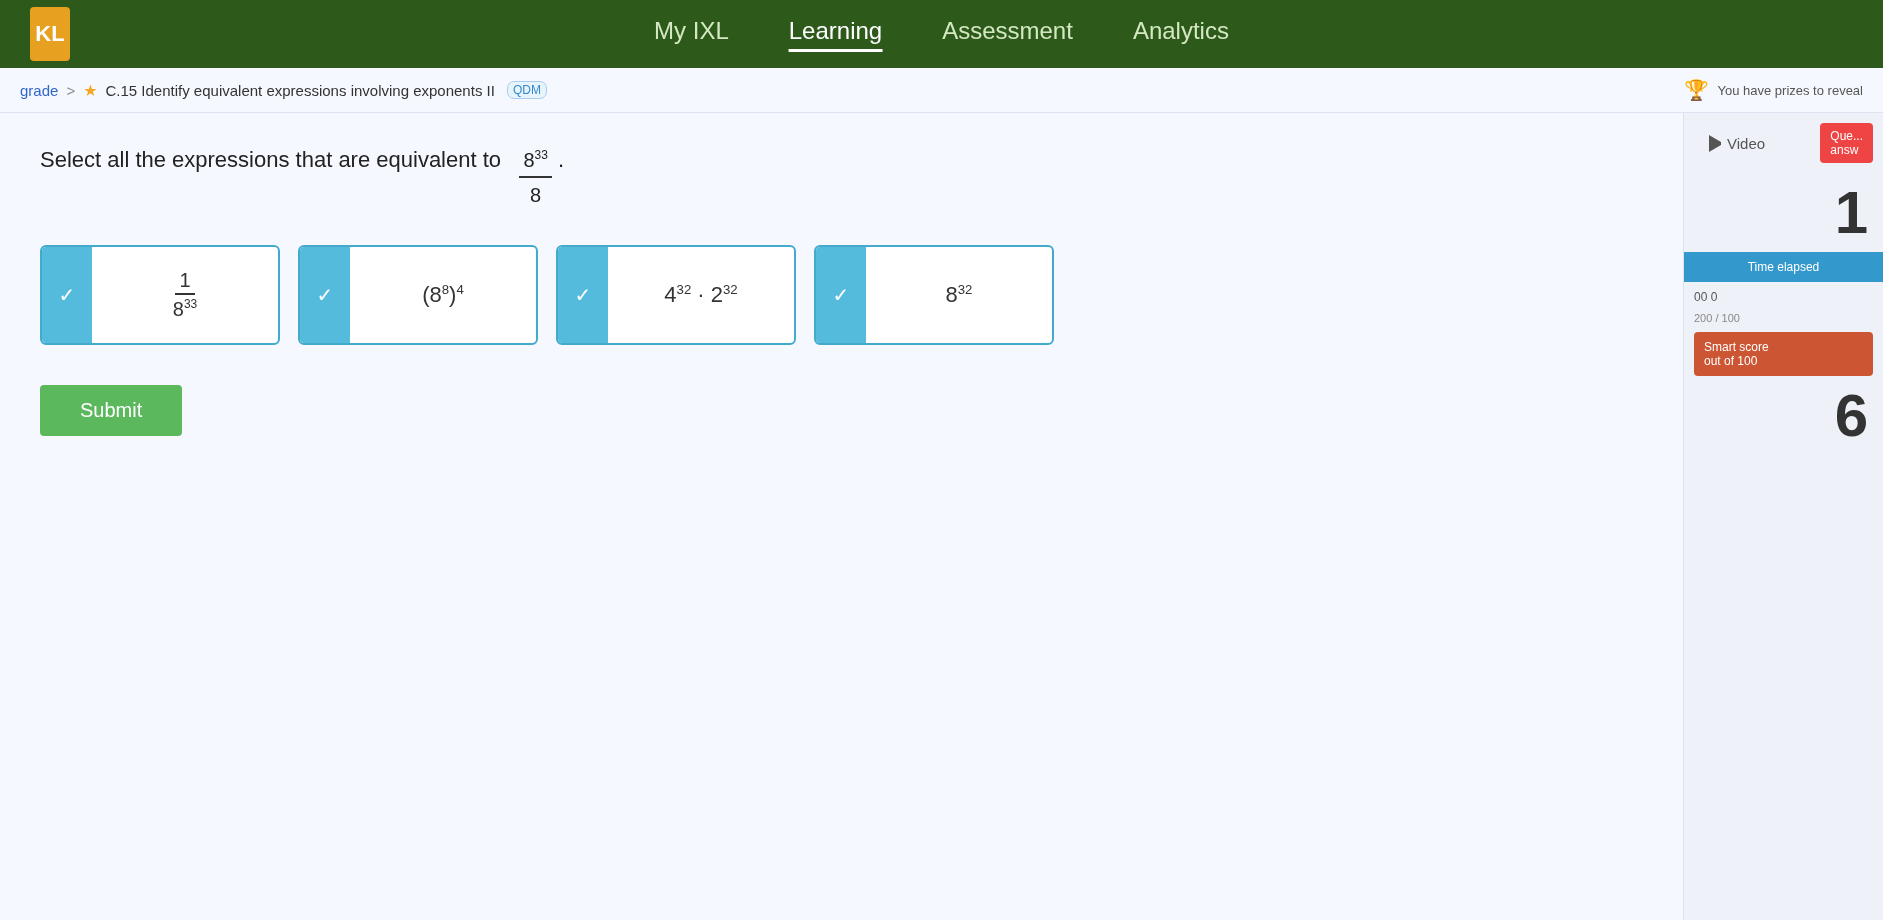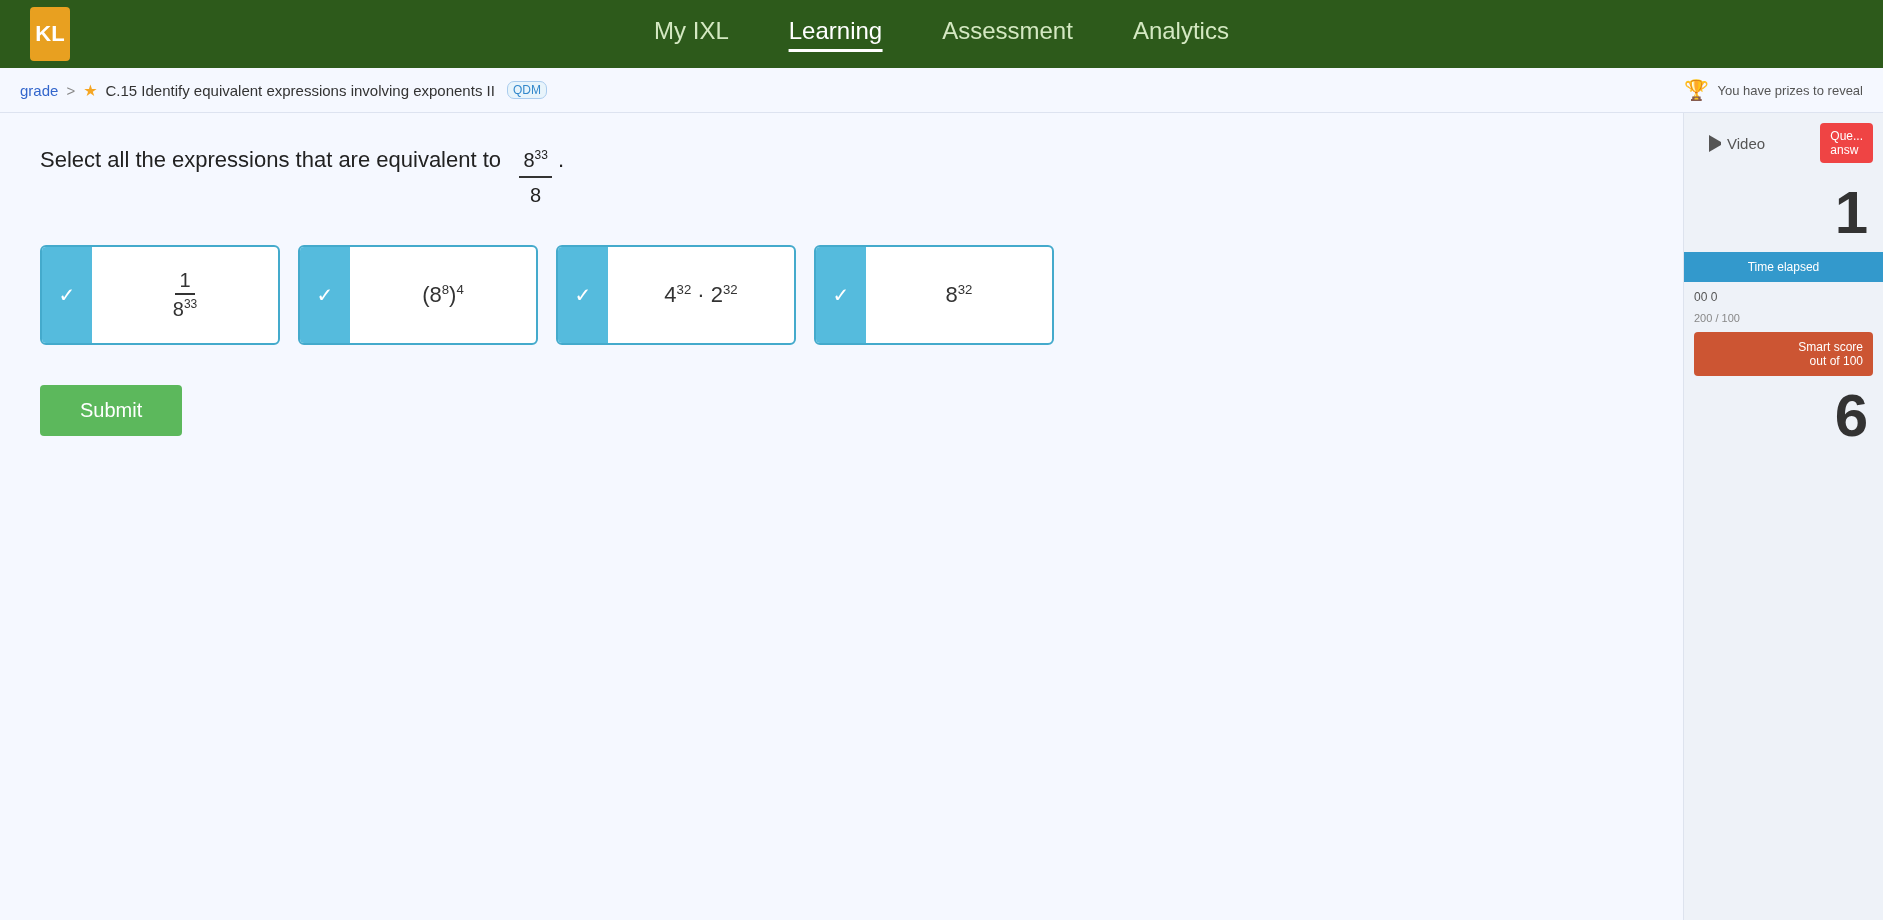--- a/index.html
+++ b/index.html
@@ -202,21 +202,20 @@
       color: #555;
       gap: 6px;
     }
     .sidebar-smart-banner {
       background: #cc5533;
       color: white;
       font-size: 12px;
       padding: 8px 10px;
       border-radius: 4px;
       margin: 0 10px;
-      text-align: right;
     }
     .sidebar-bottom-num {
       font-size: 60px;
       color: #333;
       text-align: right;
       padding: 5px 15px;
       font-weight: bold;
     }
     .frac-container {
       display: inline-flex;

